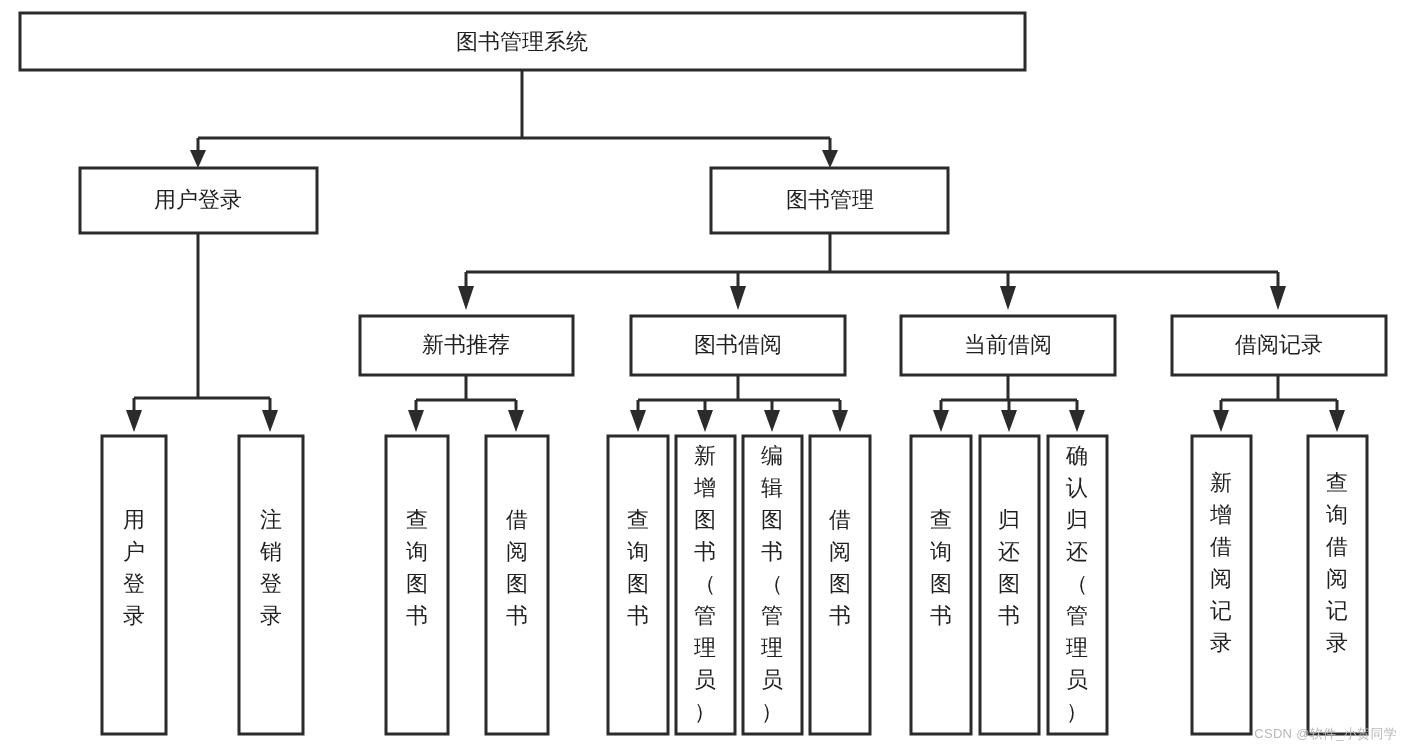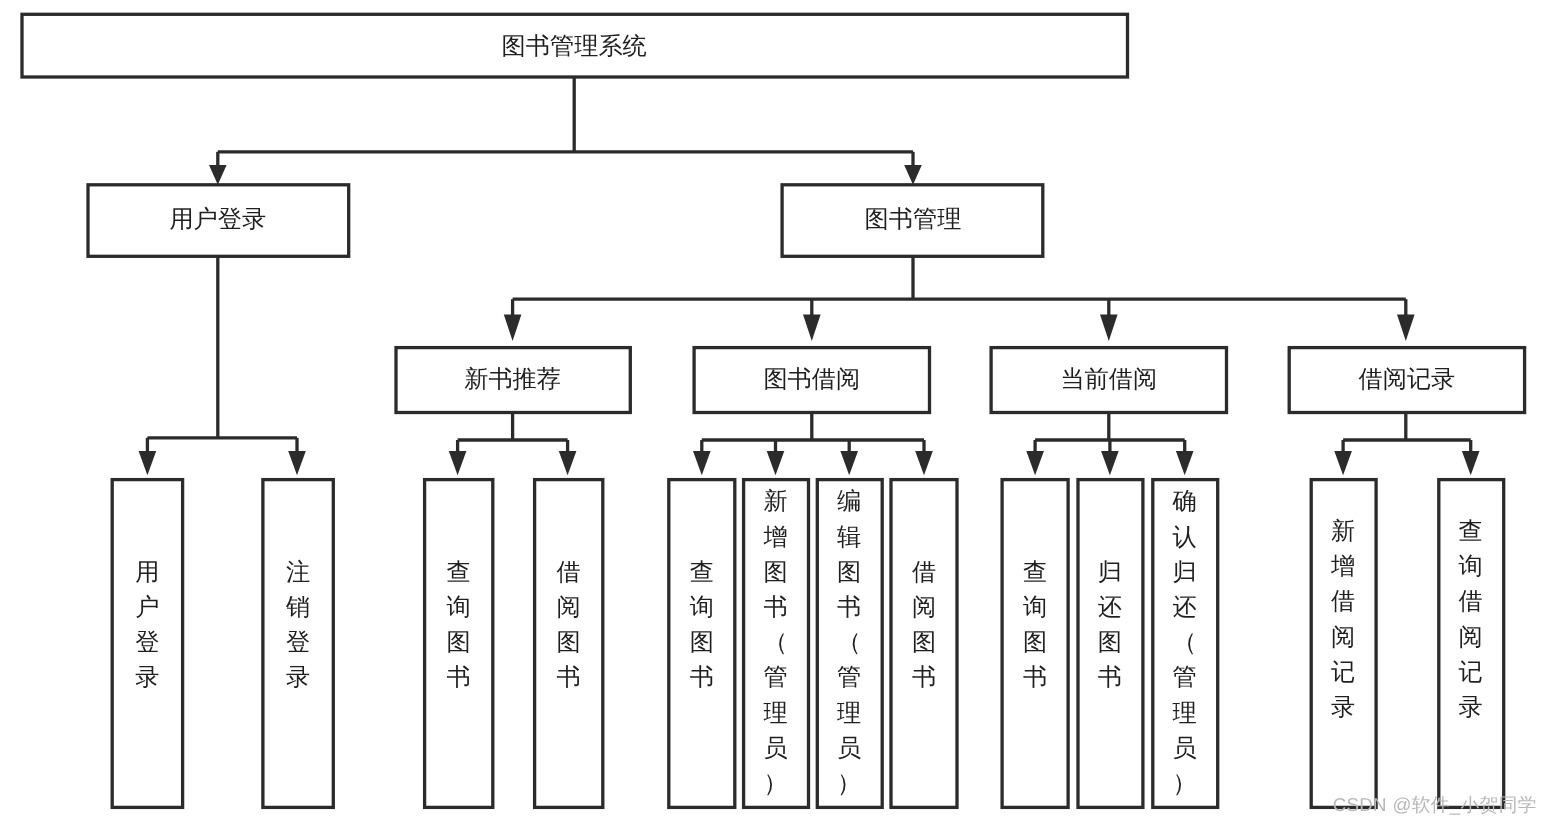--- a/index.html
+++ b/index.html
@@ -44,21 +44,21 @@
   }
   .arrow-head {
     fill: #2b2b2b;
     stroke: none;
   }
   .watermark {
     position: absolute;
     right: 8px;
     bottom: 4px;
     font-family: "Liberation Sans", "DejaVu Sans", sans-serif;
-    font-size: 17px;
+    font-size: 13px;
     color: #b8b8b8;
     white-space: nowrap;
     letter-spacing: 0.3px;
   }
 </style>
 </head>
 <body>
 
 <svg id="diagram" viewBox="0 0 1405 747" xmlns="http://www.w3.org/2000/svg">
 

